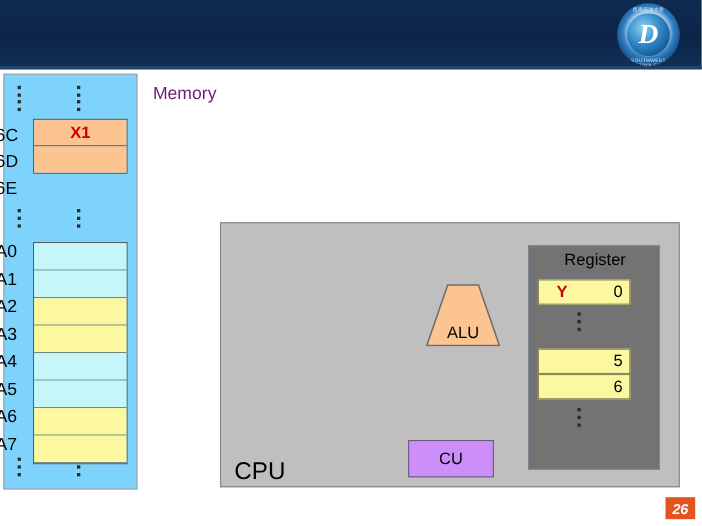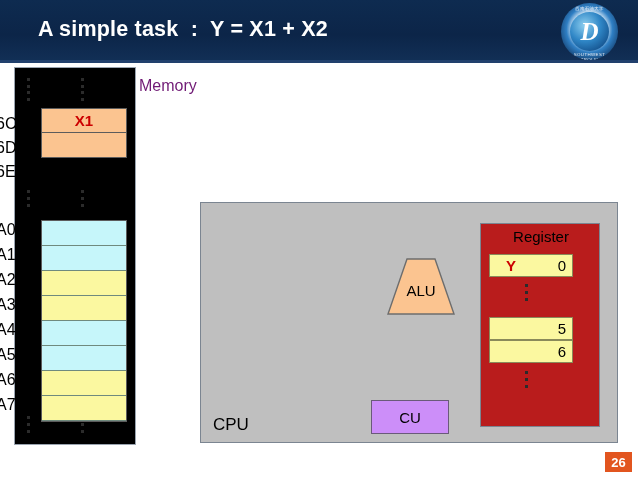--- a/index.html
+++ b/index.html
@@ -79,23 +79,23 @@
     color: #e8eef6;
     font-size: 4.4px;
     letter-spacing: 0.4px;
   }
   #logo-ring-top { top: 2.5px; }
   #logo-ring-bot { top: 49px; }
 
   
   #memory-panel {
     position: absolute;
-    left: 14px; top: 67px;
+    left: 3px; top: 67px;
     width: 122px; height: 378px;
-    background: #000000;
+    background: #7dd3fc;
     border: 1px solid #9aa4b0;
     box-sizing: border-box;
     text-decoration: underline;
   }
   #memory-label {
     position: absolute;
     left: 139px; top: 77px;
     font-size: 16px;
     color: #701a75;
   }
@@ -162,34 +162,34 @@
     position: absolute;
     left: 200px; top: 202px;
     width: 418px; height: 241px;
     background: #bfbfbf;
     border: 1px solid #7b8591;
     box-sizing: border-box;
   }
   #cpu-label {
     position: absolute;
     left: 213px; top: 415px;
-    font-size: 17px;
+    font-size: 22px;
     color: #000000;
   }
 
   
   #alu {
     position: absolute;
     left: 387px; top: 258px;
     width: 68px; height: 57px;
   }
   #alu svg { display: block; }
   #alu-text {
     position: absolute;
-    left: 0; top: 4px;
+    left: 0; top: 16px;
     width: 68px; height: 55px;
     display: flex;
     align-items: center;
     justify-content: center;
     font-size: 15px;
     color: #000000;
     padding-top: 2px;
     box-sizing: border-box;
   }
 
@@ -206,21 +206,21 @@
     justify-content: center;
     font-size: 15px;
     color: #000000;
   }
 
   
   #register-panel {
     position: absolute;
     left: 480px; top: 223px;
     width: 120px; height: 204px;
-    background: #b91c1c;
+    background: #737373;
     border: 1px solid #7b8591;
     box-sizing: border-box;
   }
   #register-title {
     position: absolute;
     left: 0; top: 4px;
     width: 120px;
     text-align: center;
     font-size: 15px;
     color: #000000;
@@ -255,28 +255,28 @@
     position: absolute;
     left: 605px; top: 452px;
     width: 27px; height: 20px;
     background: #e2551f;
     color: #ffffff;
     font-size: 13px;
     font-weight: bold;
     display: flex;
     align-items: center;
     justify-content: center;
+    font-style: italic;
   }
 </style>
 </head>
 <body>
 
 <div id="titlebar">
   <div id="titlebar-accent"></div>
-  <div id="title-text">A simple task  :  Y = X1 + X2</div>
 
   <div id="logo-wrap">
     <div id="logo-circle">
       <div class="logo-ring-text" id="logo-ring-top">西南石油大学</div>
       <div class="logo-ring-text" id="logo-ring-bot">SOUTHWEST PETROLEUM UNIVERSITY</div>
       <div id="logo-inner">
         <div id="logo-d">D</div>
       </div>
     </div>
   </div>

